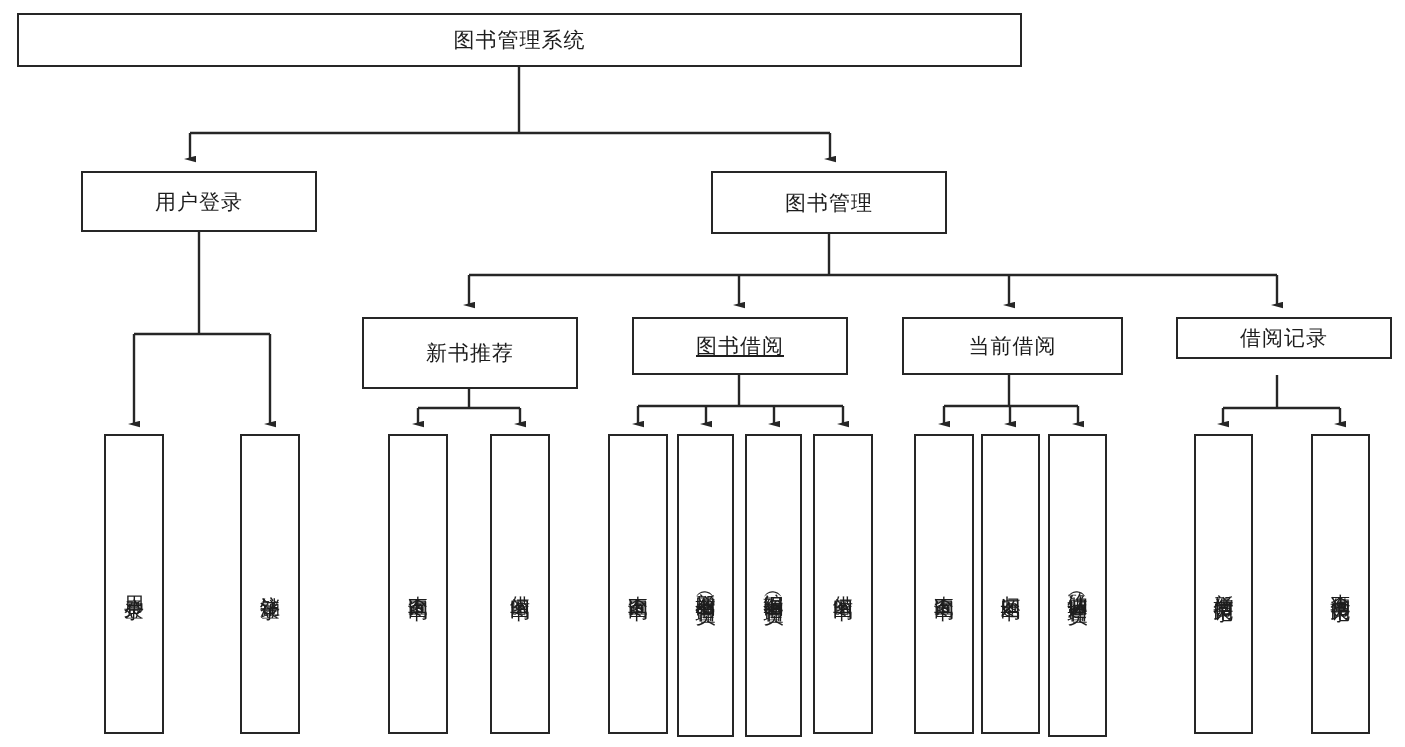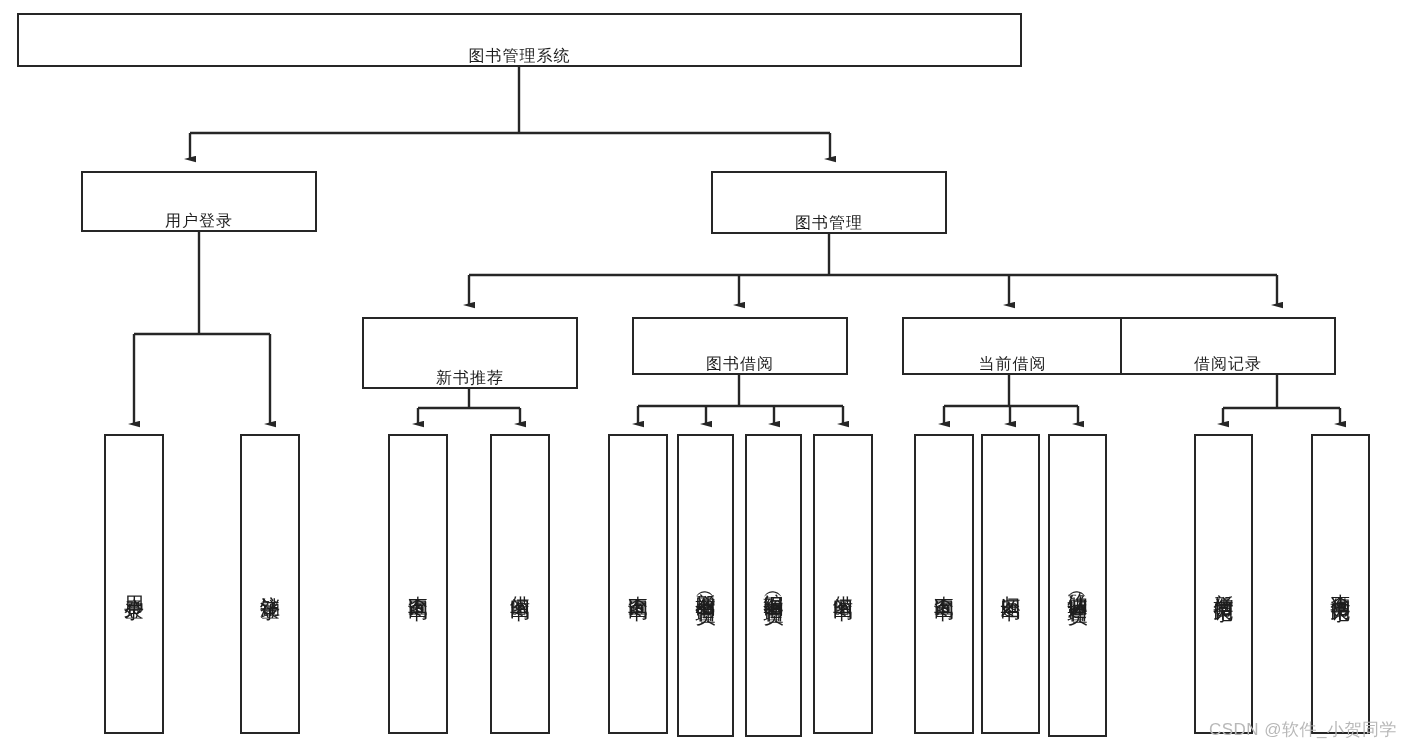--- a/index.html
+++ b/index.html
@@ -22,24 +22,23 @@
     box-sizing: border-box;
     border: 2px solid #262626;
     background: #ffffff;
     display: flex;
     align-items: center;
     justify-content: center;
     color: #1d1d1d;
     text-align: center;
   }
   .node.h {
-    font-size: 16px;
+    font-size: 21px;
     line-height: 1.2;
     letter-spacing: 1px;
-    align-items: flex-end;
   }
   .node.v {
     writing-mode: vertical-rl;
     text-orientation: upright;
     font-size: 20px;
     line-height: 1.25;
     letter-spacing: 2px;
     padding: 6px 0;
   }
   .node.v .vtext {
@@ -135,27 +134,27 @@
   <div class="node h" style="left:81px; top:171px; width:236px; height:61px;">
     <span>用户登录</span>
   </div>
   <div class="node h" style="left:711px; top:171px; width:236px; height:63px;">
     <span>图书管理</span>
   </div>
 
   <div class="node h" style="left:362px; top:317px; width:216px; height:72px;">
     <span>新书推荐</span>
   </div>
-  <div class="node h" style="left:632px; top:317px; width:216px; height:58px;">
+  <div class="node h" style="left:632px; top:317px; width:216px; height:58px;text-decoration:underline;">
     <span>图书借阅</span>
   </div>
   <div class="node h" style="left:902px; top:317px; width:221px; height:58px;">
     <span>当前借阅</span>
   </div>
-  <div class="node h" style="left:1120px; top:317px; width:216px; height:58px;">
+  <div class="node h" style="left:1176px; top:317px; width:216px; height:42px;">
     <span>借阅记录</span>
   </div>
 
   <div class="node v" style="left:104px; top:434px; width:60px; height:300px;">
     <span class="vtext">用户登录</span>
   </div>
   <div class="node v" style="left:240px; top:434px; width:60px; height:300px;">
     <span class="vtext">注销登录</span>
   </div>
 
@@ -189,15 +188,14 @@
     <span class="vtext">确认归还（管理员）</span>
   </div>
 
   <div class="node v" style="left:1194px; top:434px; width:59px; height:300px;">
     <span class="vtext">新增借阅记录</span>
   </div>
   <div class="node v" style="left:1311px; top:434px; width:59px; height:300px;">
     <span class="vtext">查询借阅记录</span>
   </div>
 
-  <div id="watermark">CSDN @软件_小贺同学</div>
 
 </div>
 
 </body></html>

